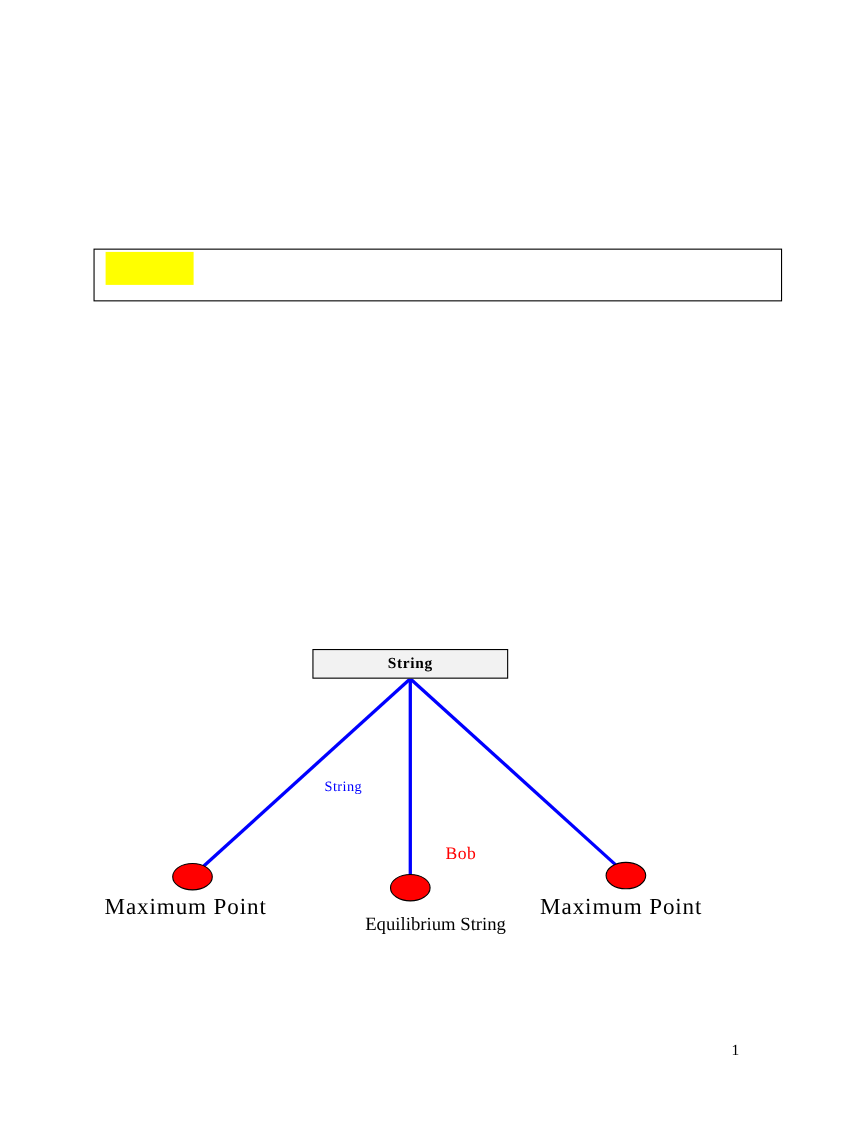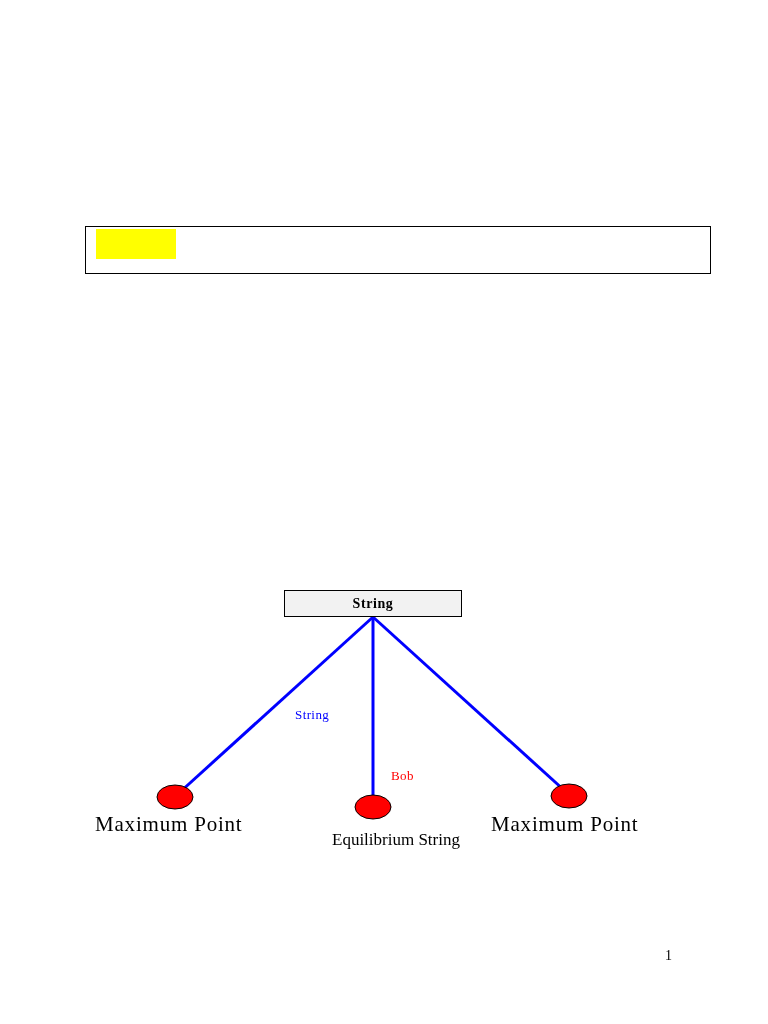--- a/index.html
+++ b/index.html
@@ -87,24 +87,24 @@
     white-space: nowrap;
   }
   .lbl-string {
     left: 200px;
     top: 122px;
     color: #0000ff;
     font-size: 13px;
     letter-spacing: 0.4px;
   }
   .lbl-bob {
-    left: 296px;
+    left: 310px;
     top: 183px;
     color: #ff0000;
-    font-size: 13px;
+    font-size: 16px;
     letter-spacing: 0.4px;
   }
   .lbl-max-left {
     left: 0px;
     top: 227px;
     font-size: 21px;
     letter-spacing: 0.8px;
   }
   .lbl-max-right {
     left: 396px;

